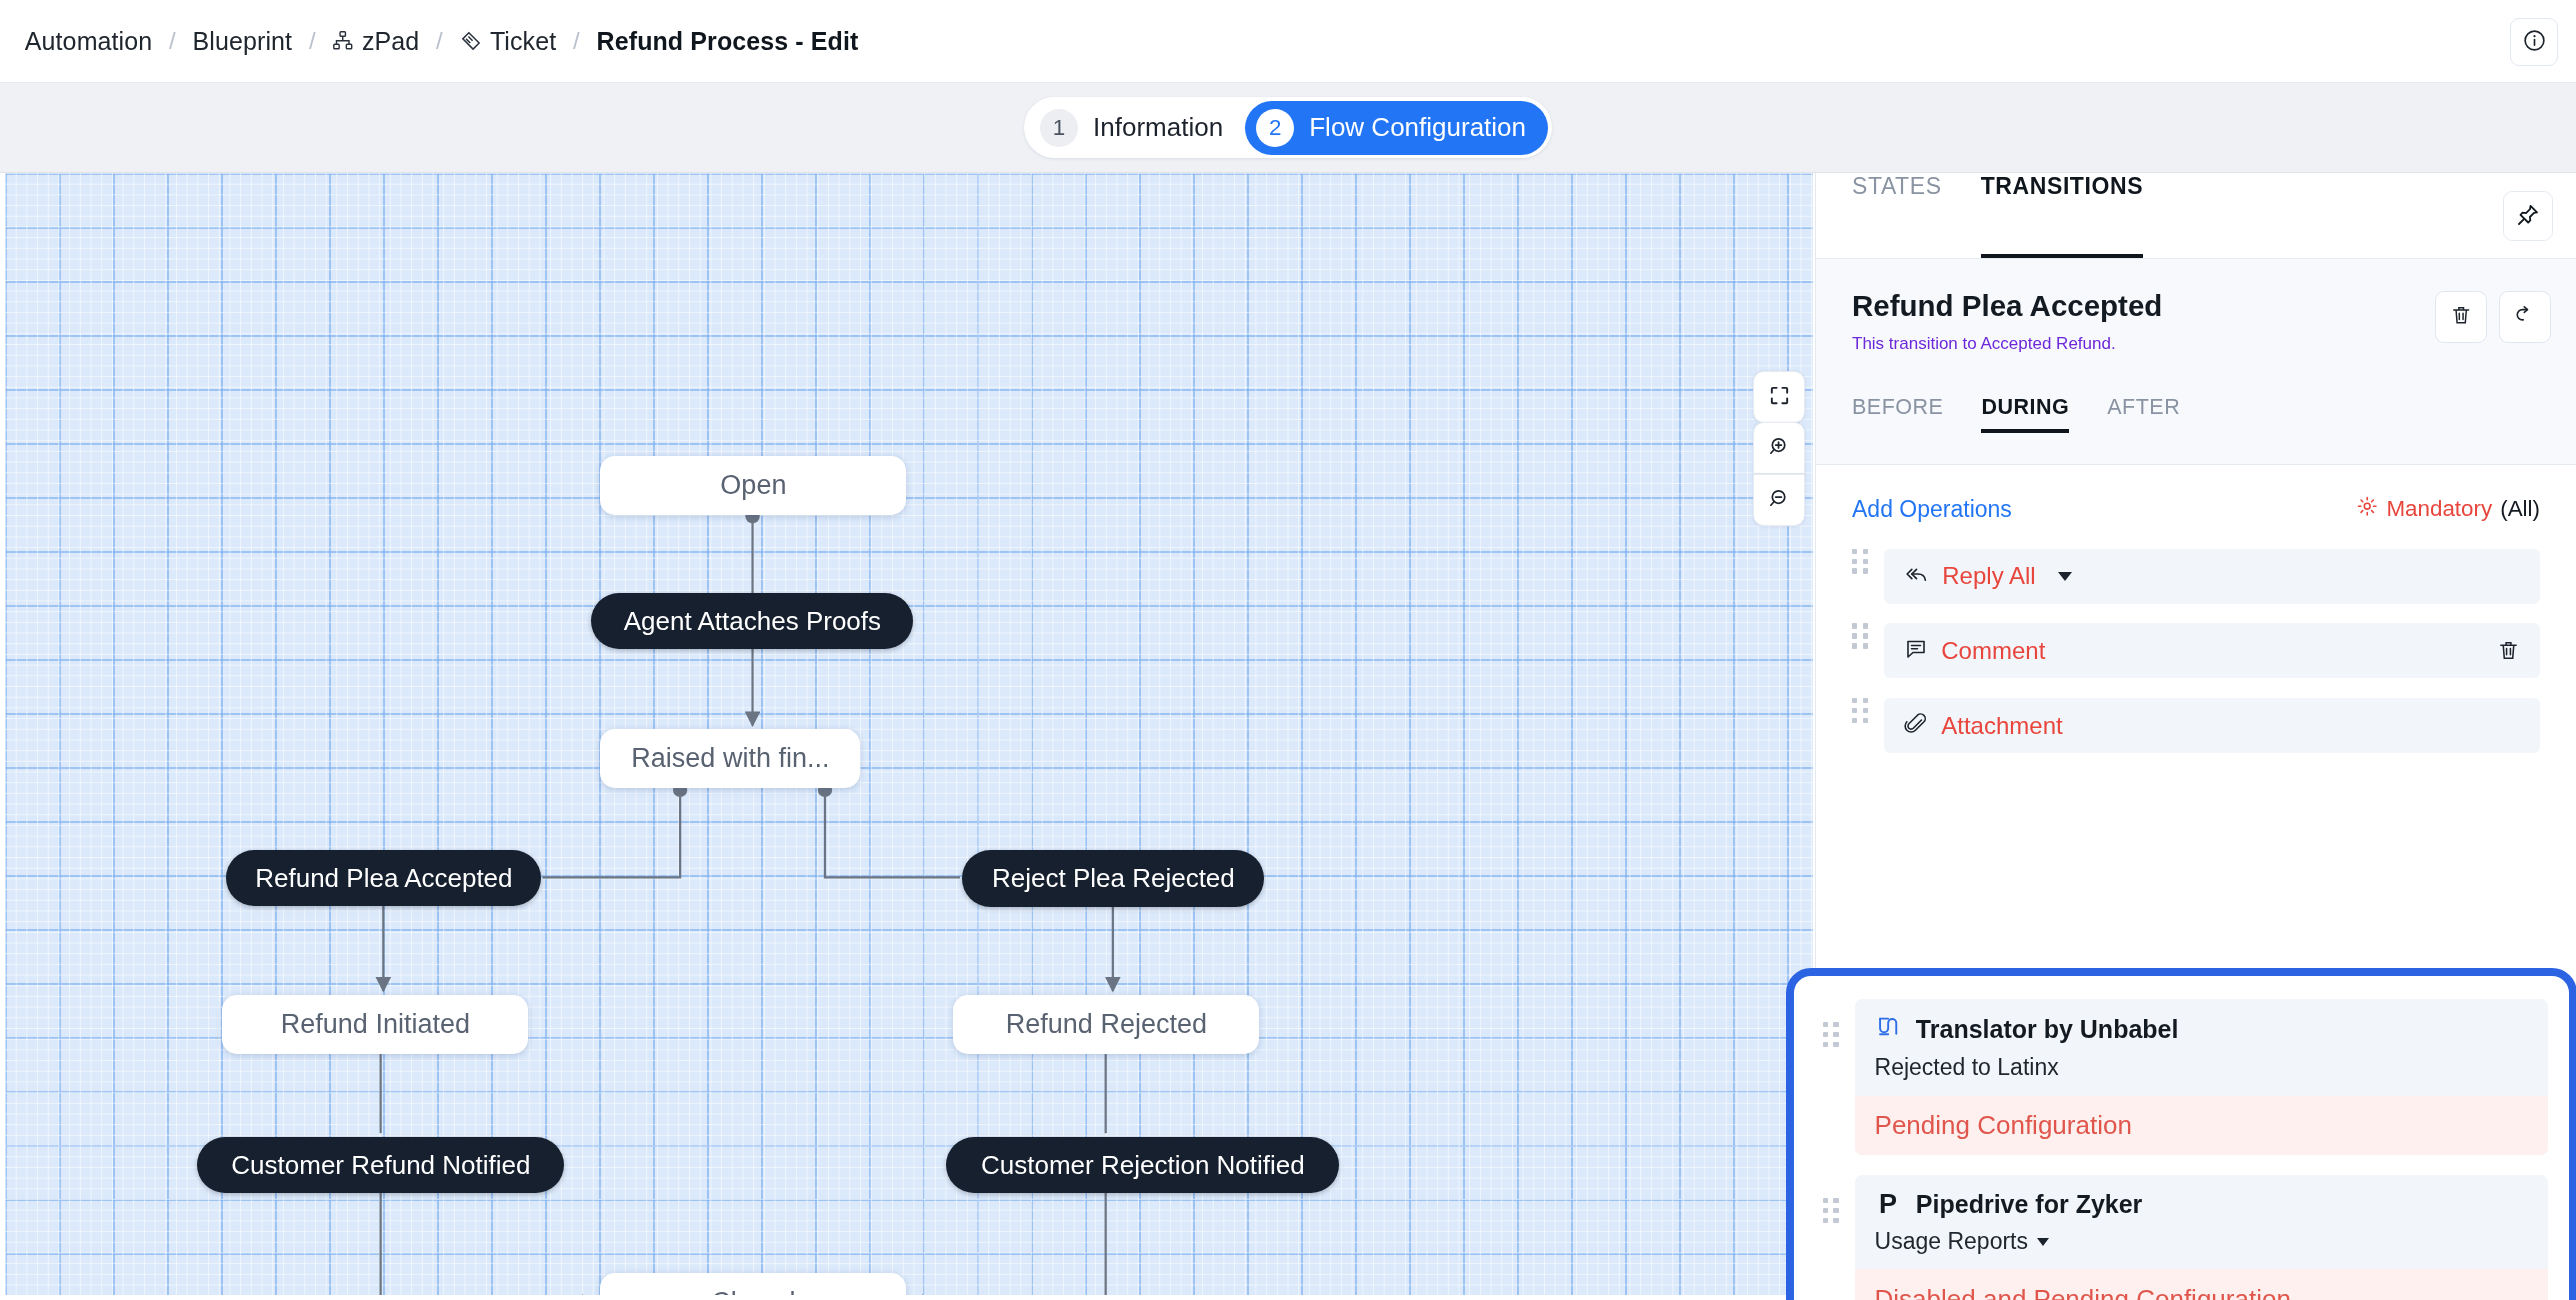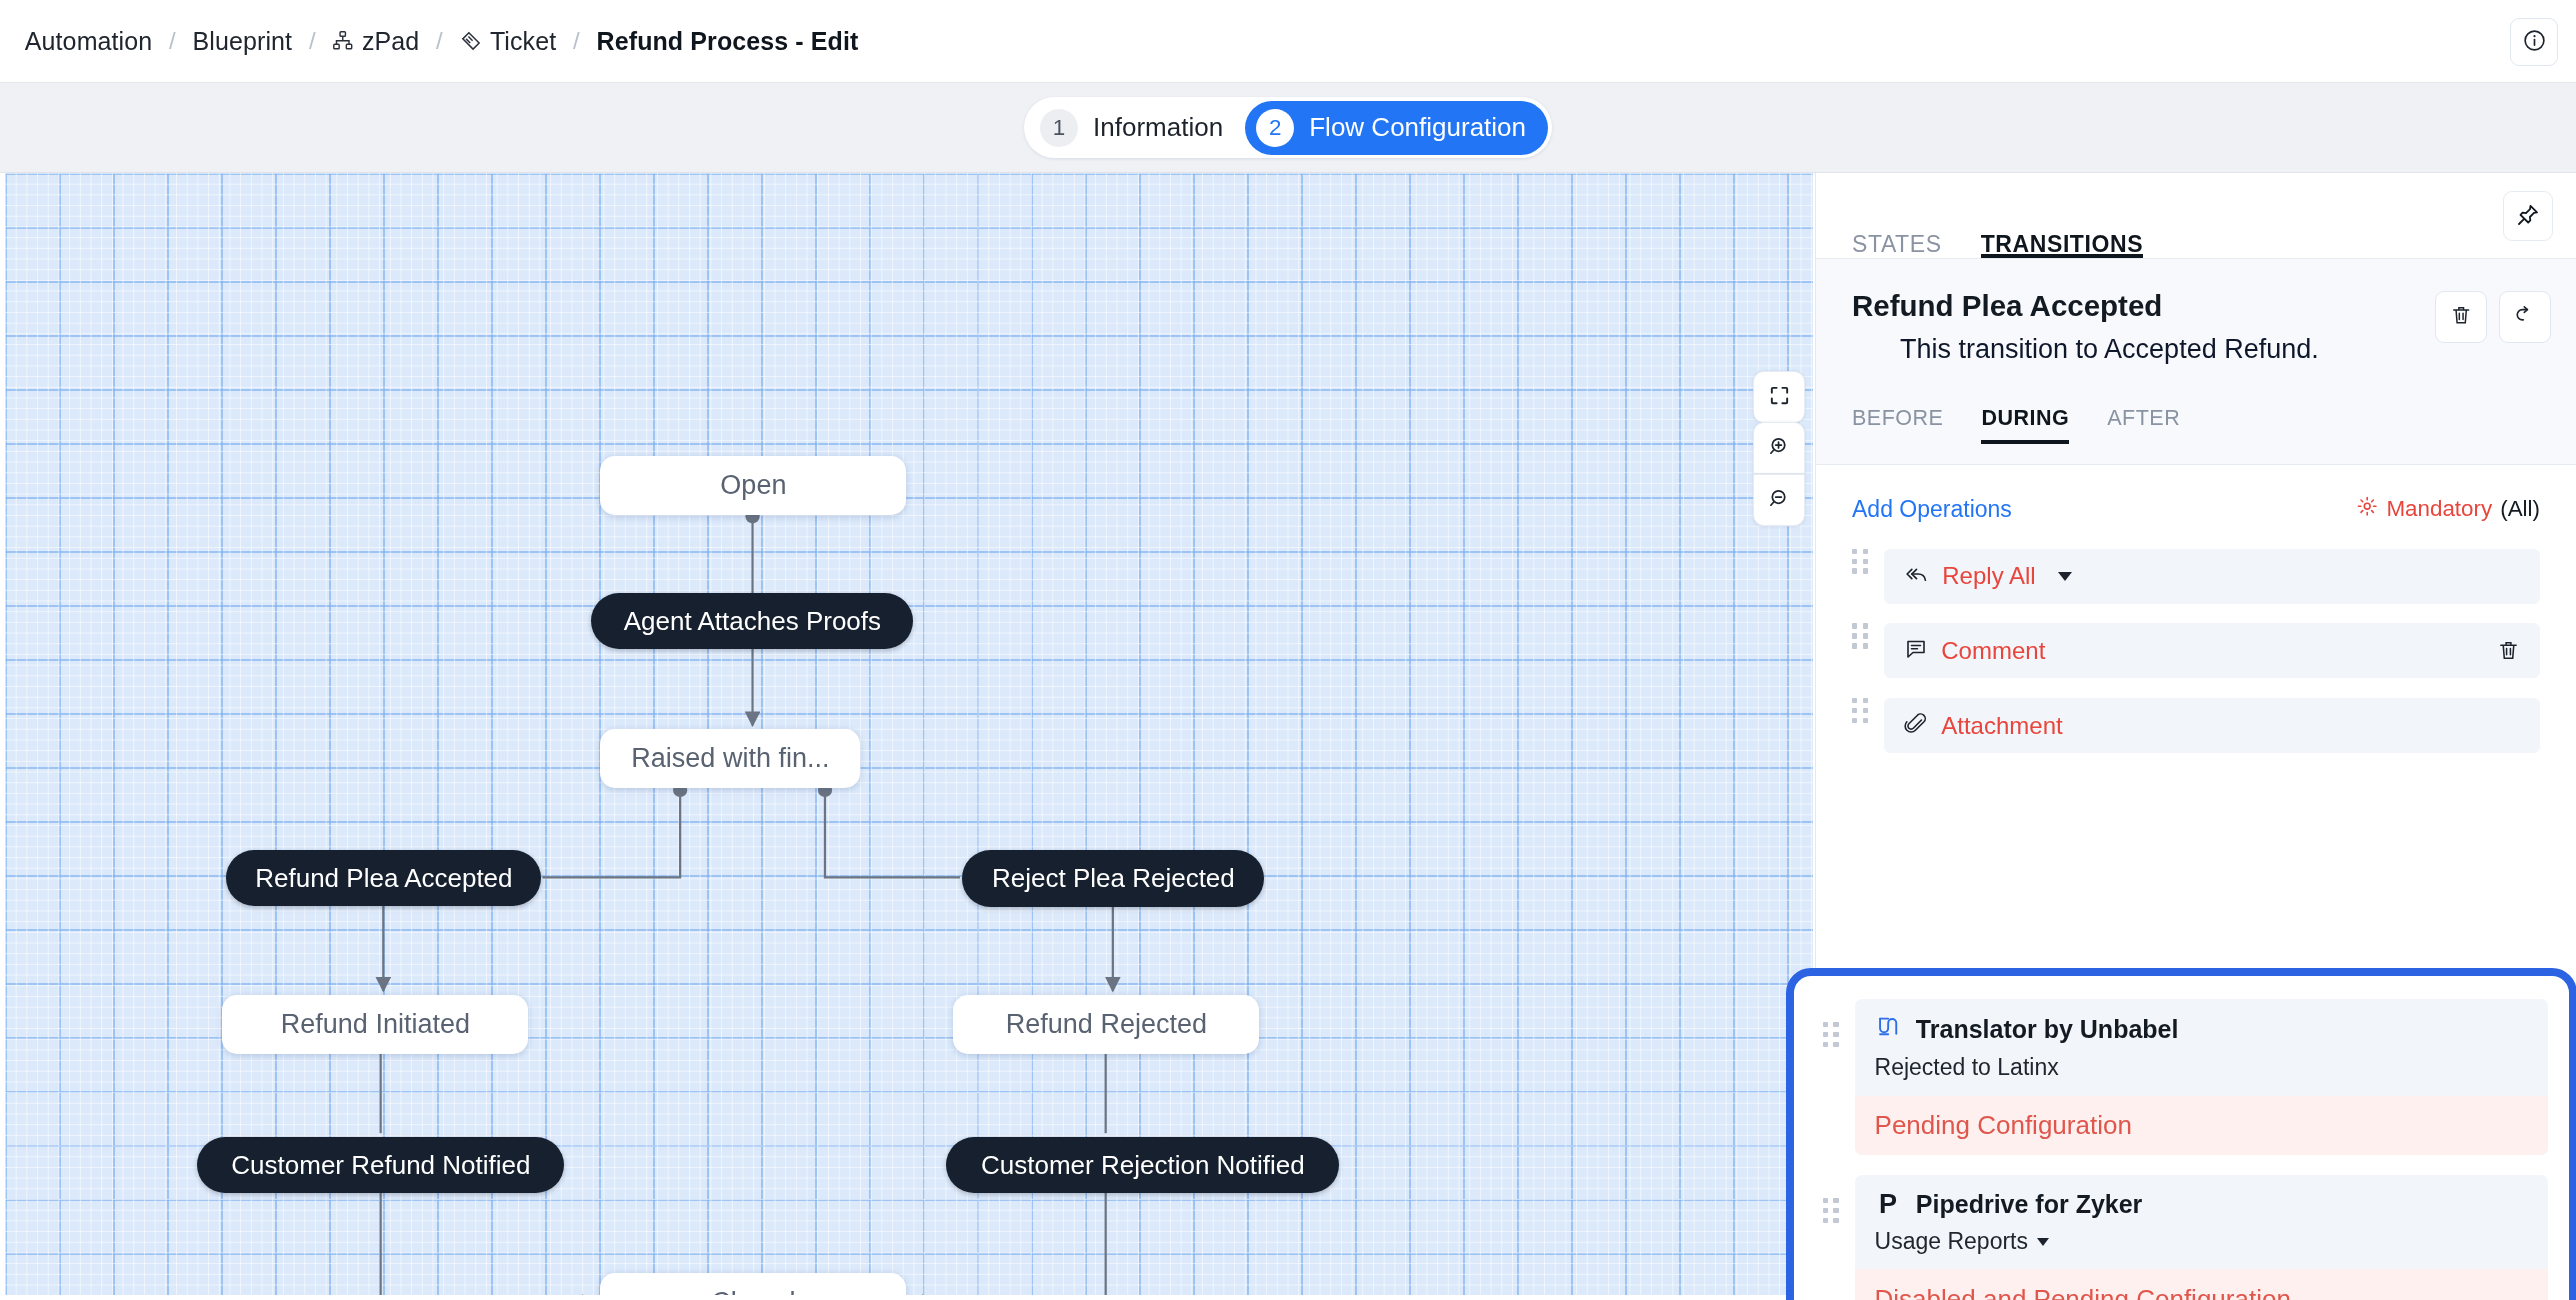--- a/index.html
+++ b/index.html
@@ -107,41 +107,41 @@
     position: absolute; left: 1815px; top: 173px;
     width: 761px; height: 1128px;
     background: #ffffff; border-left: 0.9px solid #e4e9f0;
   }
   #panel-tabs {
     height: 85px; display: flex; align-items: center;
     padding: 0 36px; position: relative; background:#fff;
   }
   .ptab {
     font-size: 23px; letter-spacing: 0.6px; color: #8a93a2;
-    margin-right: 39px; height: 85px; display: flex; align-items: flex-end;
+    margin-right: 39px; height: 85px; display: flex; align-items: flex-start;
     cursor: pointer; position: relative;
   }
   .ptab.active { color: #10161d; font-weight: 700; }
   .ptab.active::after {
     content: ""; position: absolute; left: 0; right: 0; bottom: 0;
     height: 3.6px; background: #10161d;
   }
   #pin-btn {
     position: absolute; right: 23px; top: 18px;
     width: 50px; height: 50px; border-radius: 9px;
     border: 0.9px solid #e6ebf2; background: #fff;
     display: flex; align-items: center; justify-content: center; cursor: pointer;
   }
 
   #trans-head {
     background: #f7f9fc; border-top: 0.9px solid #e6ebf2; border-bottom: 0.9px solid #e6ebf2;
     padding: 30px 36px 0 36px; position: relative; height: 207px;
   }
   #trans-title { font-size: 29.5px; font-weight: 700; color: #141a22; }
-  #trans-desc { font-size: 27px; color: #0f172a; margin-top: 10.7px; margin-left: 48px; }
+  #trans-desc { font-size: 17px; color: #6d28d9; margin-top: 10.7px; }
   #phase-tabs { display: flex; align-items: flex-end; margin-top: 27px; height: 52px; }
   .phase {
     font-size: 21.5px; letter-spacing: 0.5px; color: #8a93a2;
     margin-right: 38px; cursor: pointer; padding-bottom: 12.5px; position: relative;
   }
   .phase.active { color: #10161d; font-weight: 700; }
   .phase.active::after {
     content: ""; position: absolute; left: 0; right: 0; bottom: 0;
     height: 3.6px; background: #10161d;
   }

